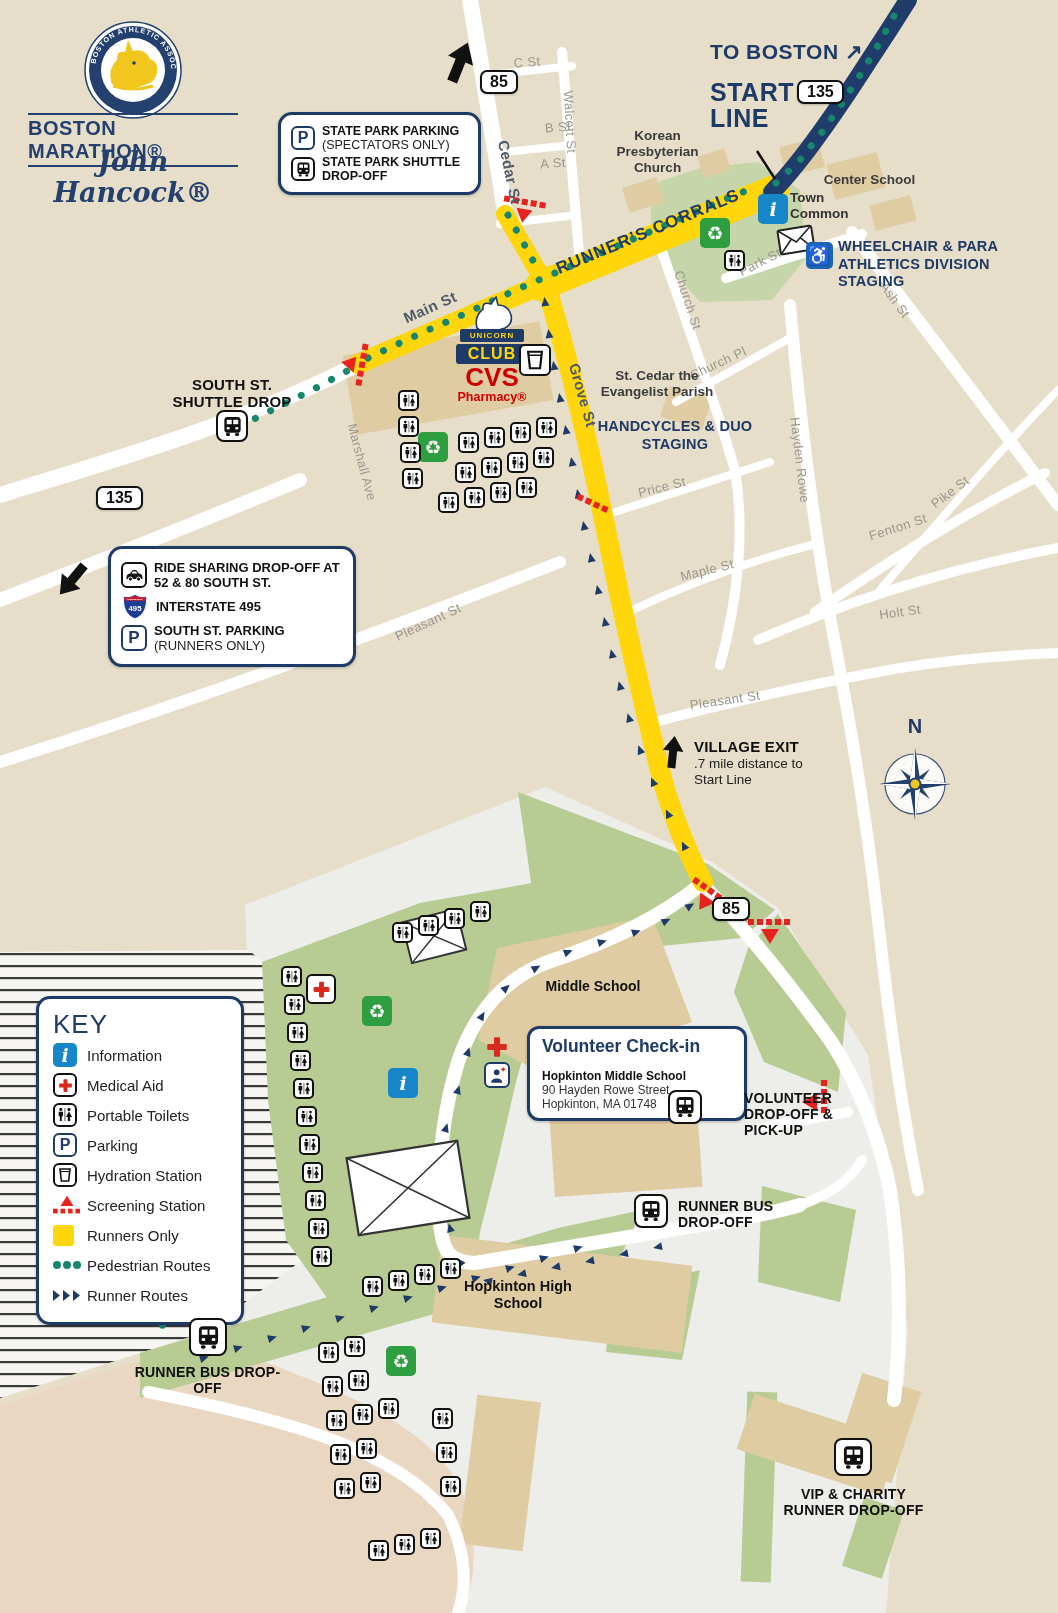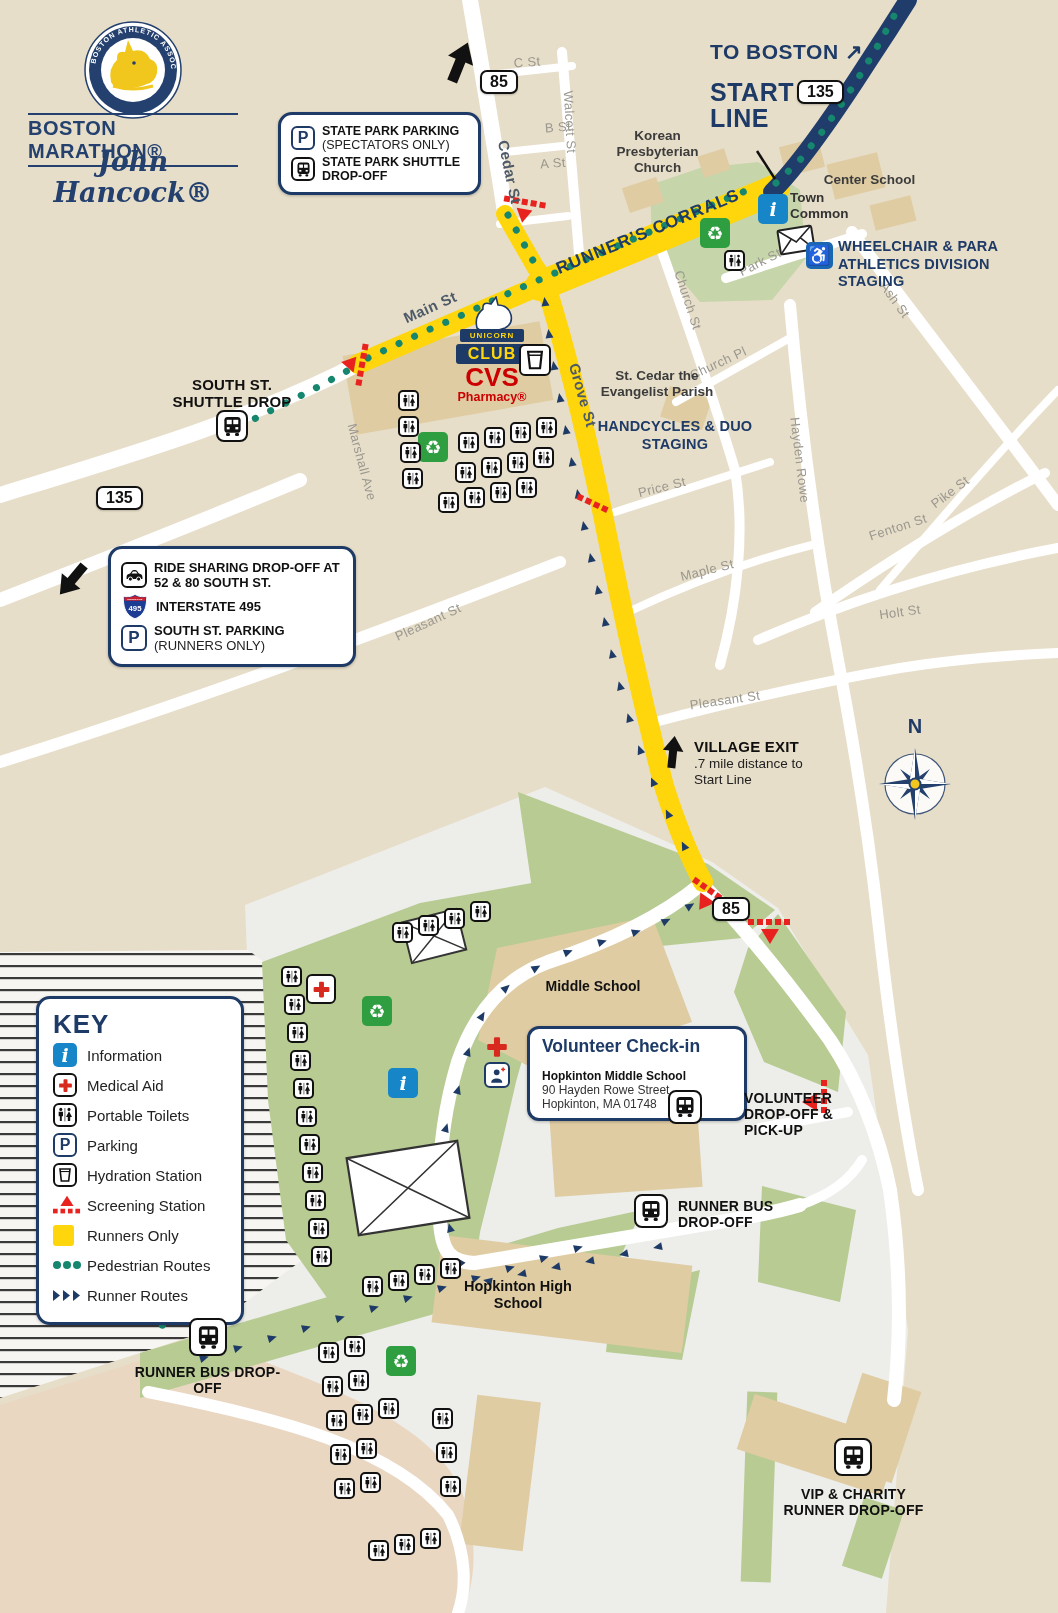--- a/index.html
+++ b/index.html
@@ -377,21 +377,21 @@
 <svg style="position:absolute;left:484px;top:1034px" width="26" height="26" viewBox="0 0 24 24">
       <use href="#sym-cross"></use>
     </svg>
 <div class="isq" style="position:absolute;left:484px;top:1062px;width:26px;height:26px;border-color:#1e3a66">
       <svg width="19" height="19" viewBox="0 0 24 24">
         <use href="#sym-vol"></use>
       </svg>
     </div>
 
 <div class="callout" style="left:36px;top:996px;width:208px;padding:10px 14px 12px">
-  <div style="color:#1e3a66;font-weight:700;font-size:26px;letter-spacing:1px">KEY</div>
+  <div style="color:#1e3a66;font-weight:400;font-size:26px;letter-spacing:1px">KEY</div>
   <div class="keyrow">
         <div class="badge b-info" style="position:static;width:24px;height:24px">i</div>
         <div class="lab">Information</div>
       </div>
   <div class="keyrow">
         <div class="isq" style="width:24px;height:24px">
           <svg width="17" height="17" viewBox="0 0 24 24">
             <use href="#sym-cross"></use>
           </svg>
         </div>

